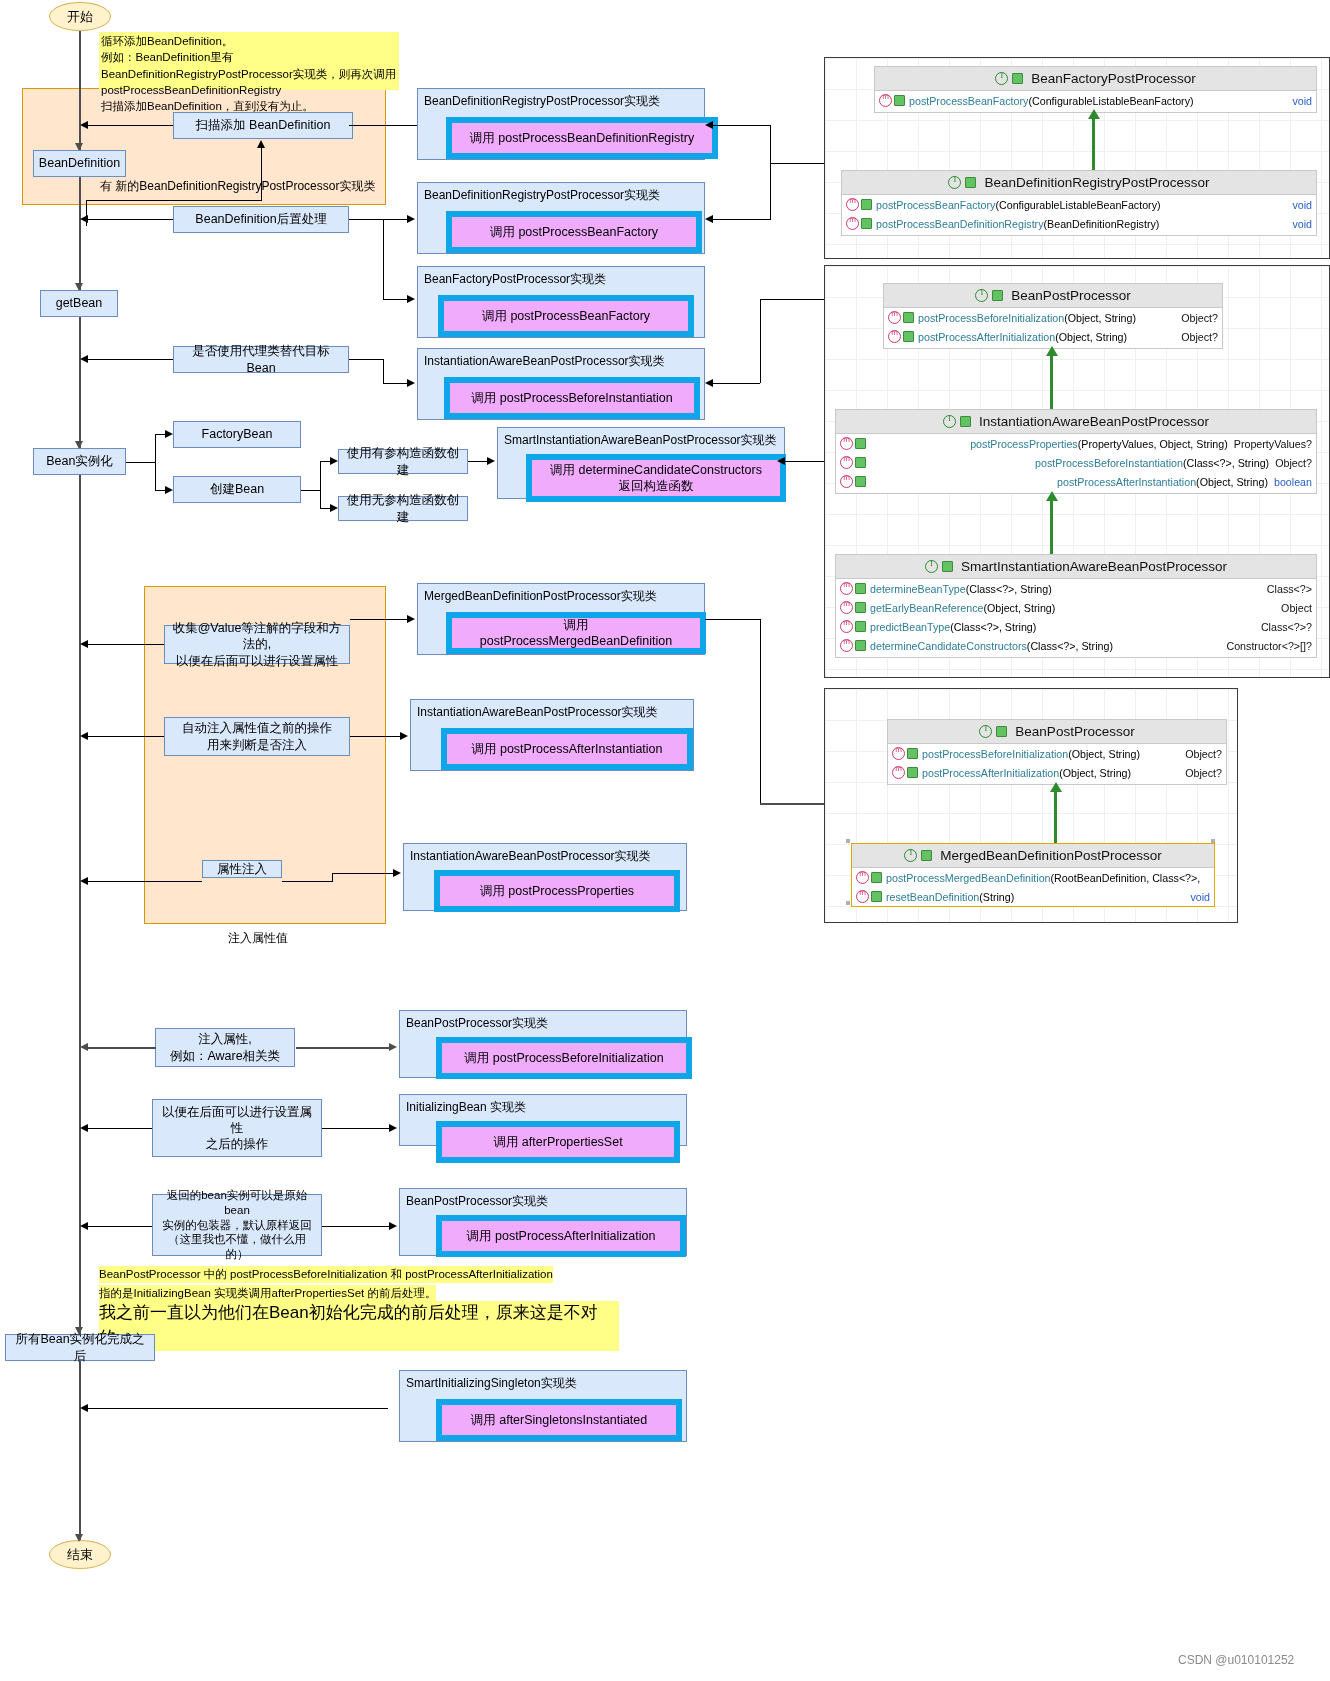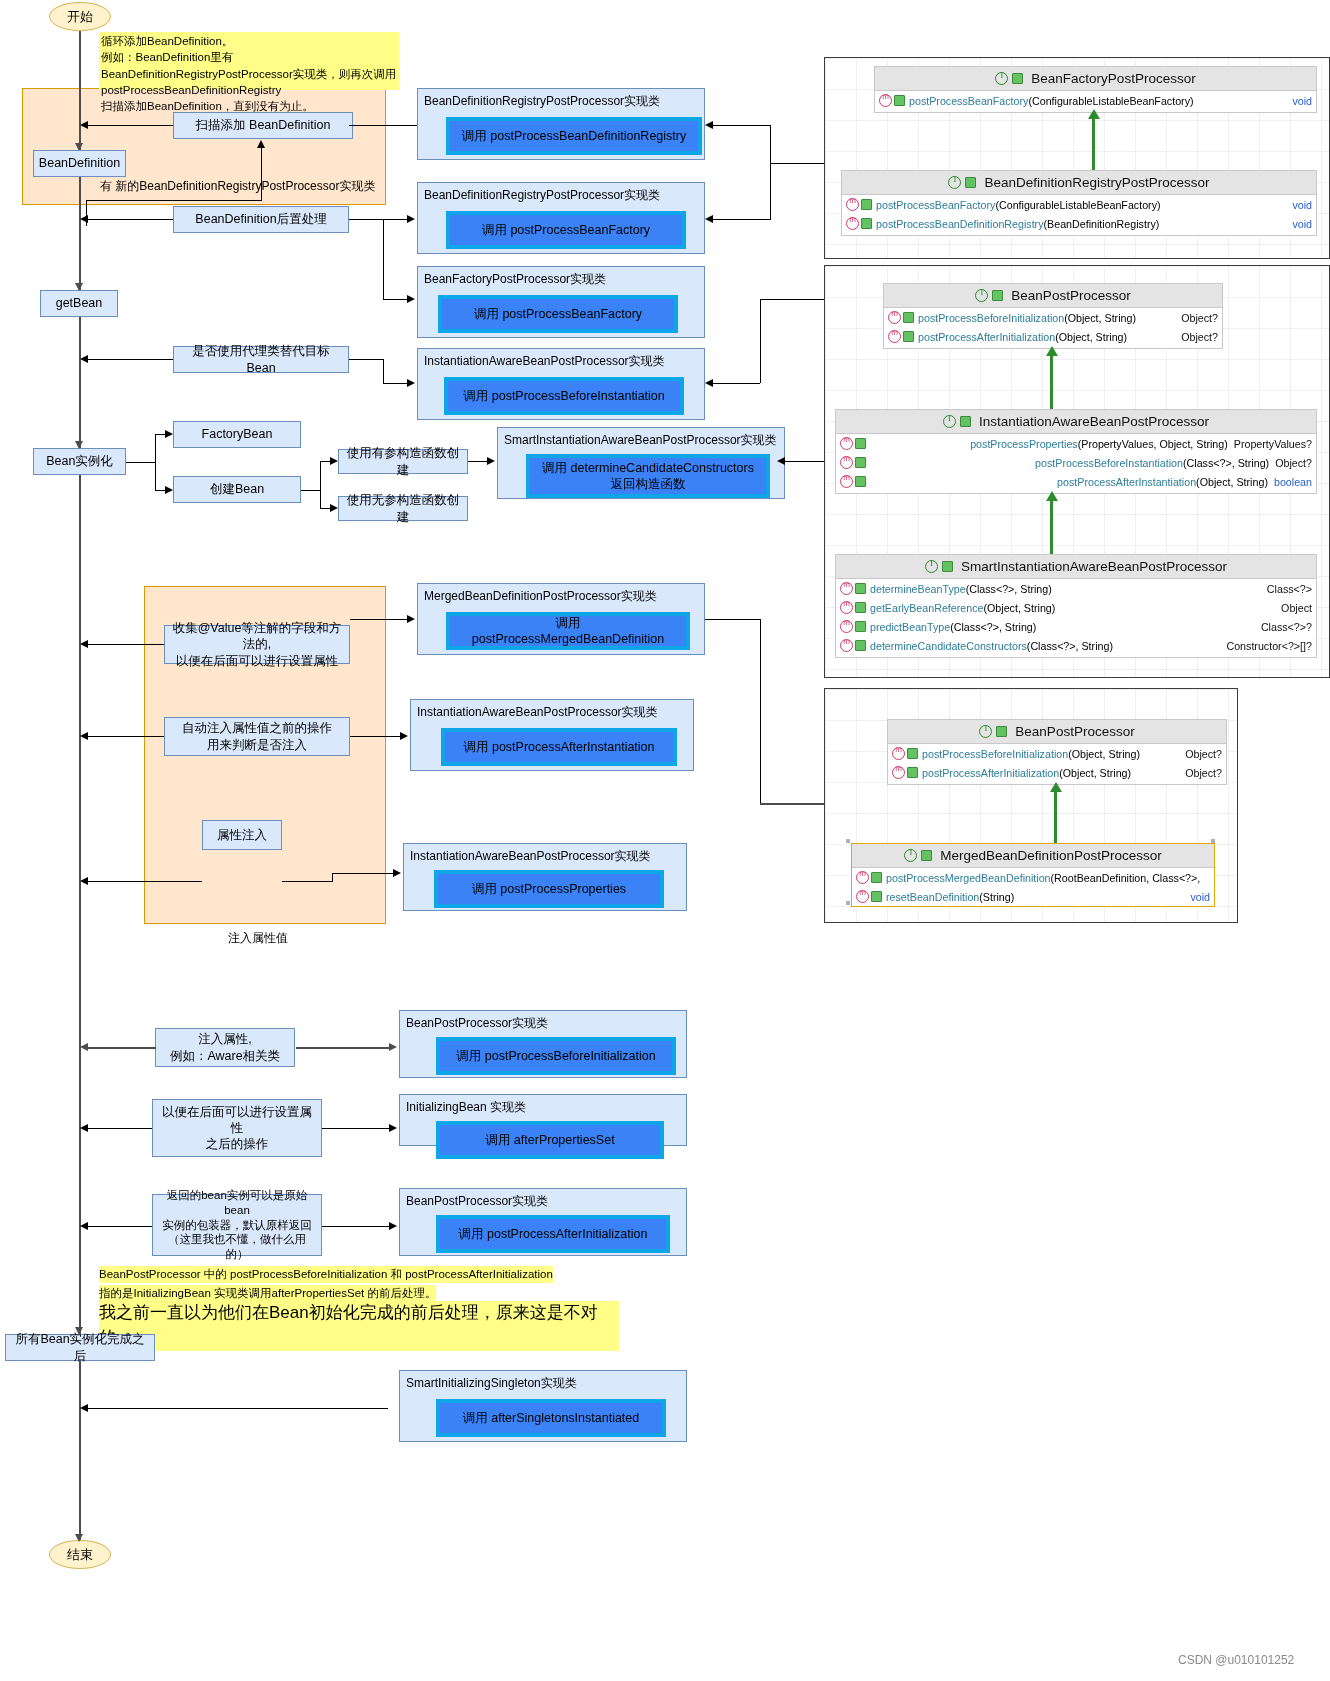--- a/index.html
+++ b/index.html
@@ -17,23 +17,23 @@
   .terminator{
     background:#fff2cc;border:1px solid #d6b656;border-radius:50%;
     display:flex;align-items:center;justify-content:center;font-size:13px;
   }
   .group-box{background:#ffe6cc;border:1px solid #d79b00;}
   .call-panel{background:#dae8fc;border:1px solid #6c8ebf;}
   .call-panel .cap{
     position:absolute;left:6px;top:4px;font-size:12px;color:#000;white-space:nowrap;
   }
   .call-chip{
-    position:absolute;background:#3b82f6;border:4px solid #0ea5e9;
+    position:absolute;background:#f0abfc;border:6px solid #0ea5e9;
     display:flex;align-items:center;justify-content:center;
-    font-size:12.5px;text-align:center;line-height:1.3;padding:2px 8px;
+    font-size:12.5px;text-align:center;line-height:1.3;padding:2px 14px;
   }
   .note{
     background:#ffff88;color:#000;font-size:11.5px;line-height:1.42;
     white-space:pre-wrap;padding:1px 2px;
   }
   .hl{background:#ffff88;}
   .plainlabel{font-size:12px;color:#000;white-space:nowrap;}
 
   
   .ln{position:absolute;background:#000;}
@@ -190,21 +190,21 @@
   <div class="ln h" style="left:88px;top:644px;width:76px;"></div>
   <div class="arw left" style="left:80px;top:640px;"></div>
 
   <div class="abs node multiline" style="left:164px;top:717px;width:186px;height:39px;white-space:pre-line;">
     <span>自动注入属性值之前的操作
 用来判断是否注入</span>
   </div>
   <div class="ln h" style="left:88px;top:736px;width:76px;"></div>
   <div class="arw left" style="left:80px;top:732px;"></div>
 
-  <div class="abs node" style="left:202px;top:820px;width:80px;height:30px;">
+  <div class="abs node" style="left:202px;top:860px;width:80px;height:18px;">
     <span>属性注入</span>
   </div>
   <div class="ln h" style="left:88px;top:881px;width:114px;"></div>
   <div class="arw left" style="left:80px;top:877px;"></div>
 
   <div class="abs node multiline" style="left:155px;top:1028px;width:140px;height:39px;white-space:pre-line;">
     <span>注入属性,
 例如：Aware相关类</span>
   </div>
   <div class="ln h thick" style="left:88px;top:1047px;width:68px;height:2px;"></div>

